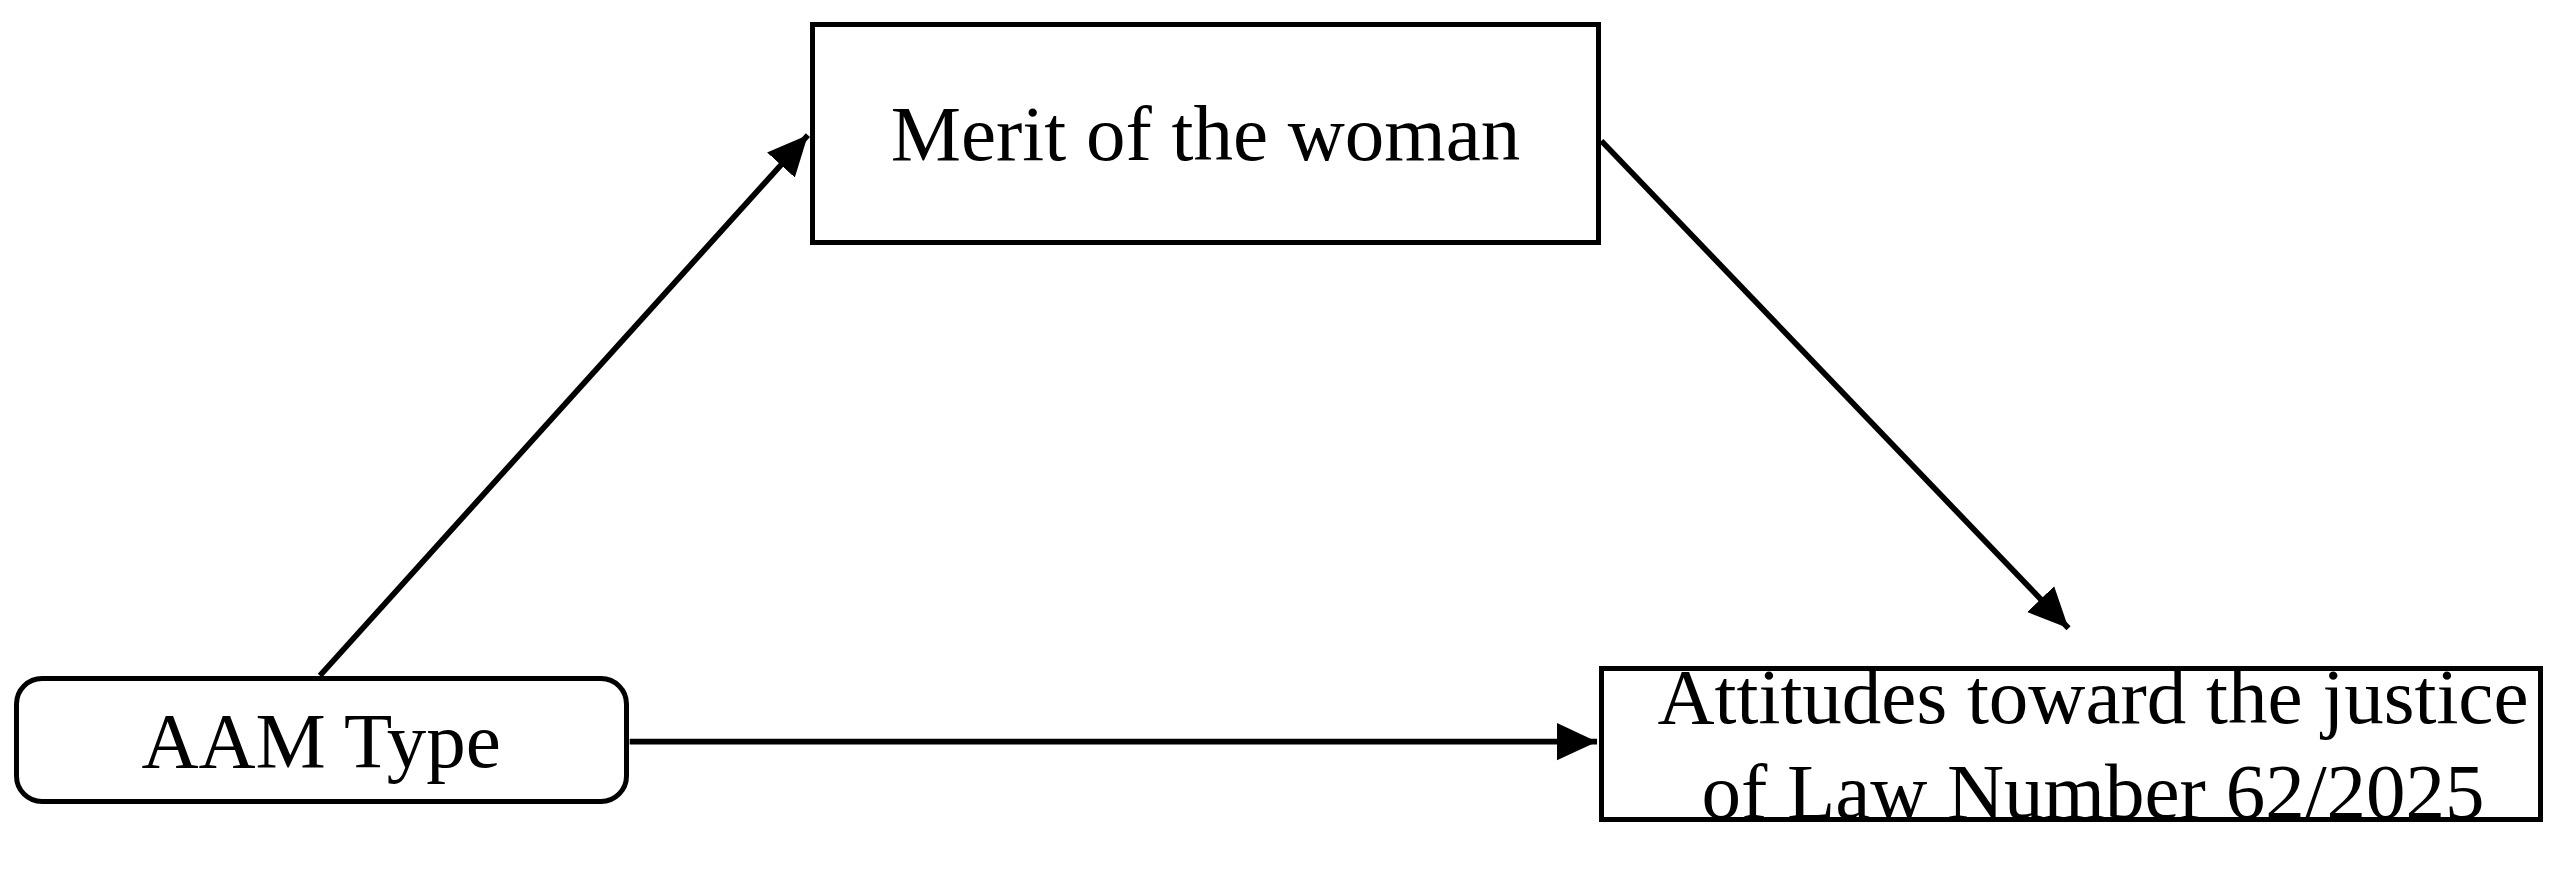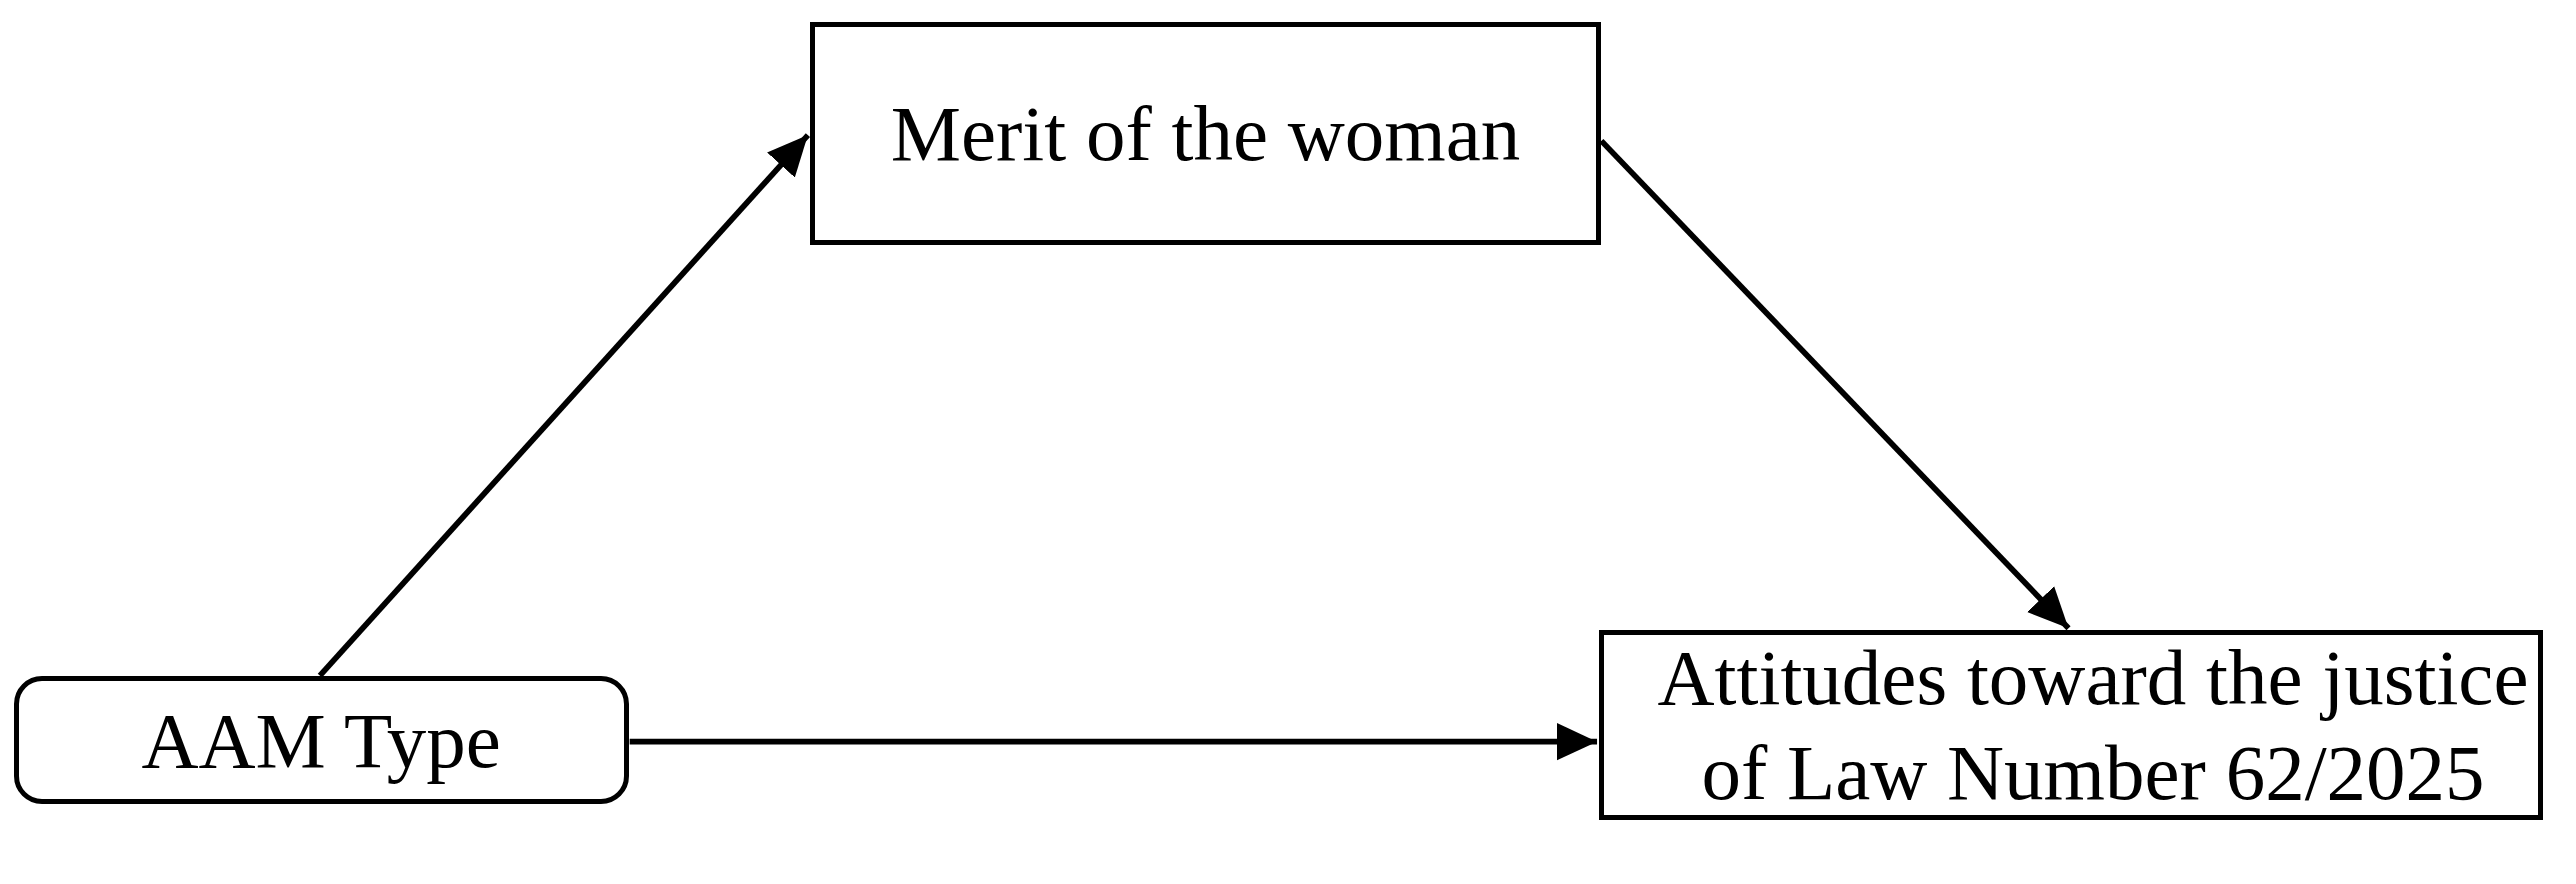--- a/index.html
+++ b/index.html
@@ -50,23 +50,23 @@
   }
   .node-aam {
     left: 13.7px;
     top: 676px;
     width: 615px;
     height: 128px;
     border-radius: 28px;
   }
   .node-attitudes {
     left: 1599px;
-    top: 630px;
+    top: 666px;
     width: 944px;
-    height: 190px;
+    height: 156px;
     padding-left: 44px;
   }
 </style>
 </head>
 <body>
 
 <div class="canvas">
 
   <svg class="arrows" width="2576" height="884" viewBox="0 0 3584 1230">
     <defs>

